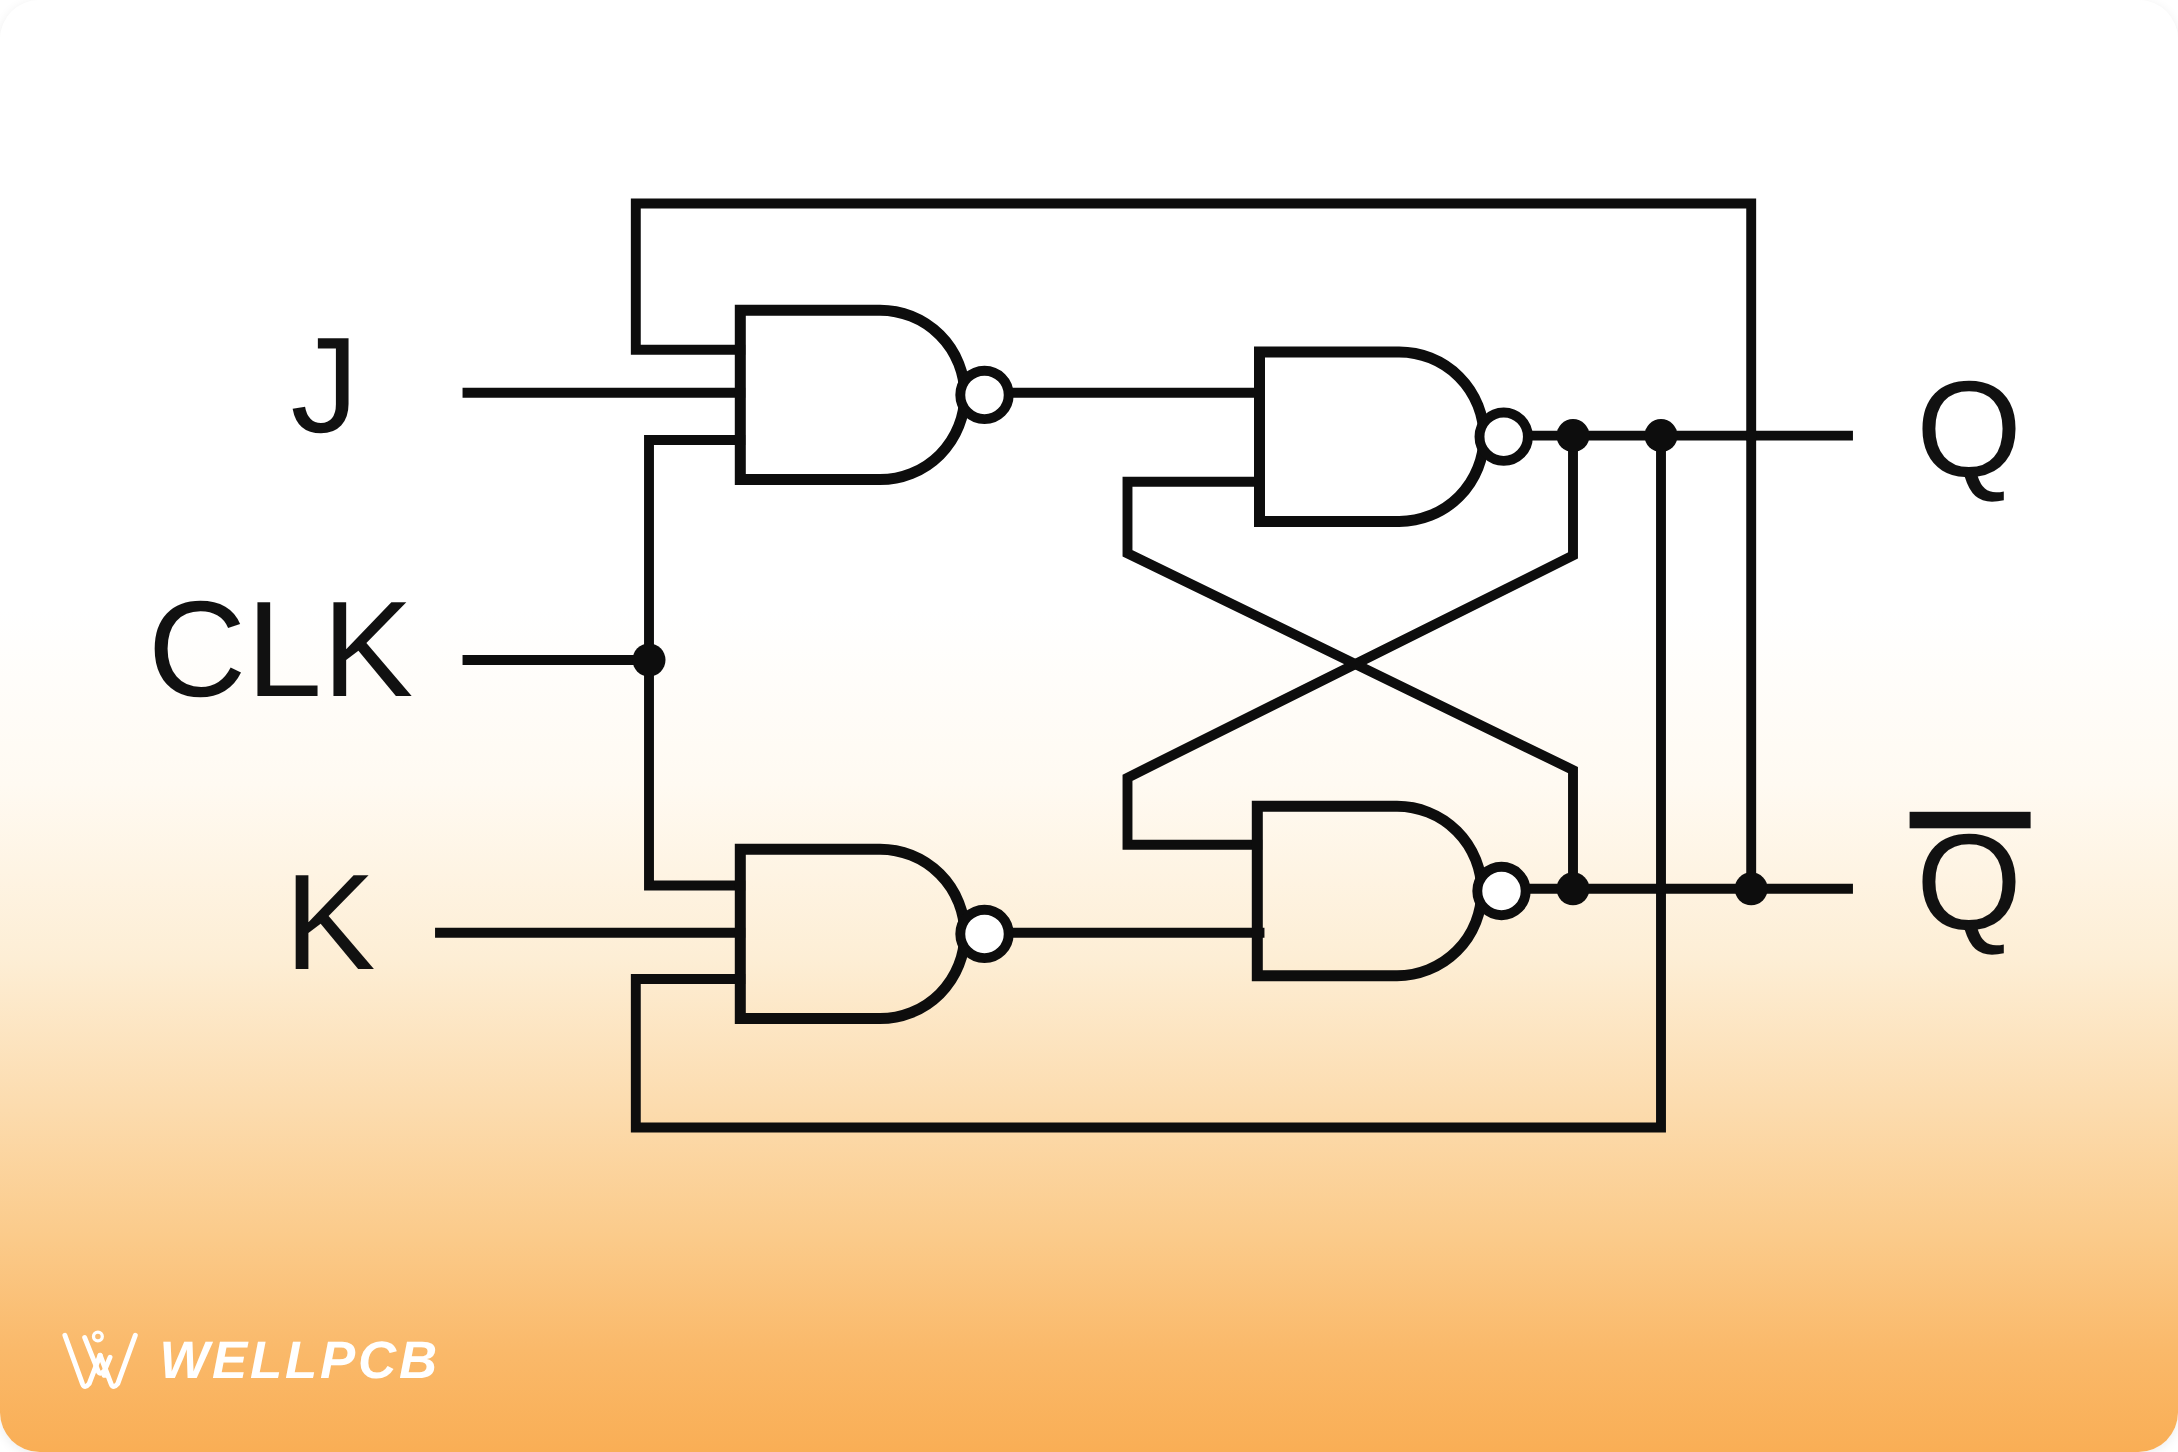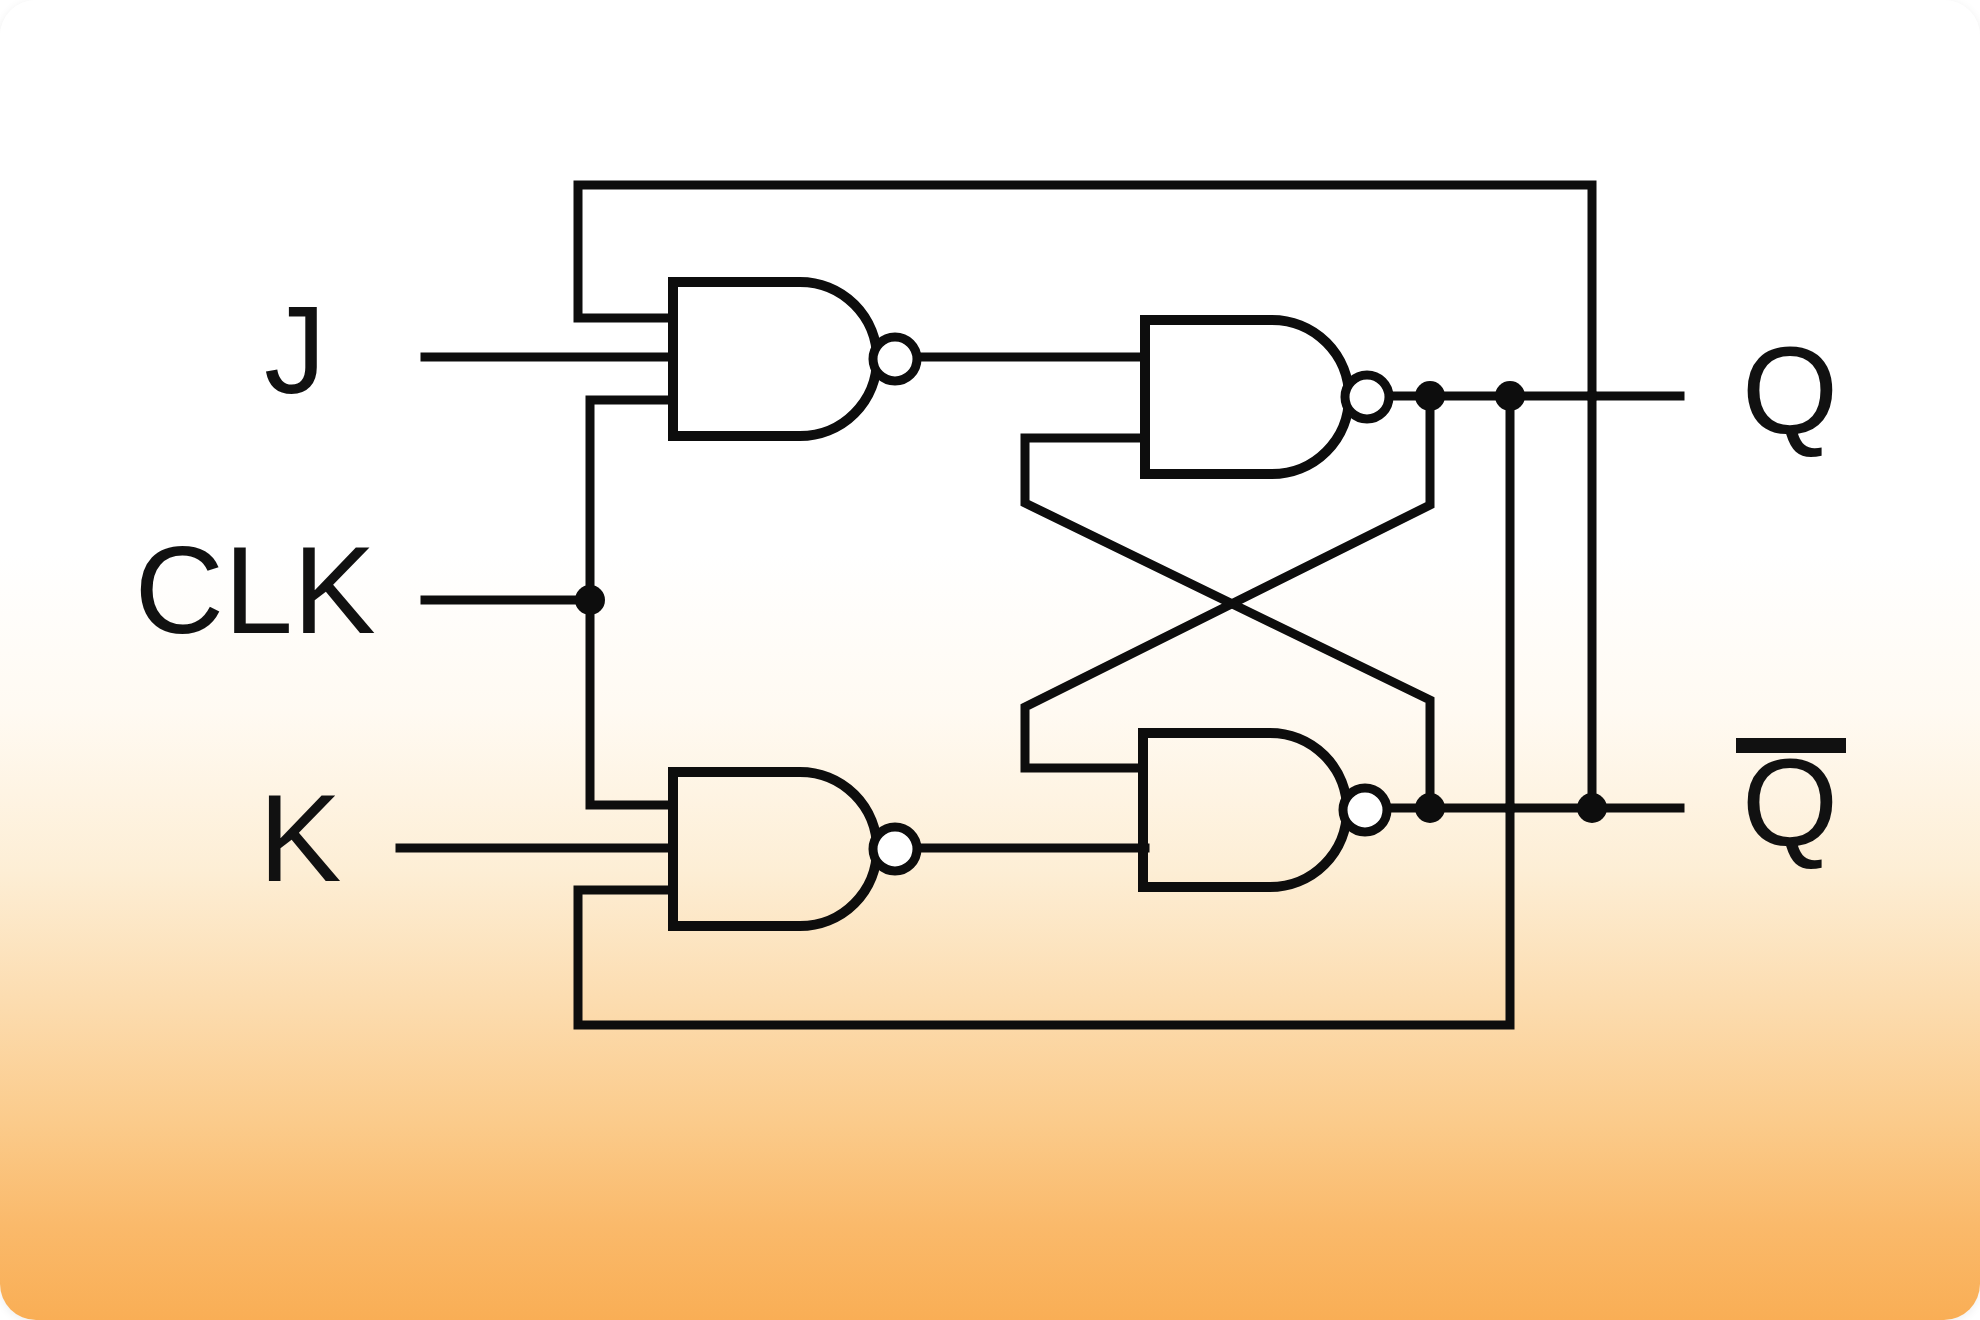--- a/index.html
+++ b/index.html
@@ -149,14 +149,24 @@
 
     <text class="label-text" x="300" y="848" text-anchor="middle">K</text>
 
     <text class="label-text" x="1790" y="400" text-anchor="middle">Q</text>
 
     <rect class="overbar" x="1736" y="738" width="110" height="15"></rect>
     <text class="label-text" x="1790" y="812" text-anchor="middle">Q</text>
 
   </svg>
 
+  <div id="logo">
+    <svg class="mark" viewBox="0 0 74 62">
+      <path d="M4 8 L20 52 Q22 57 26 52 L36 26" fill="none" stroke="#ffffff" stroke-width="4.5" stroke-linecap="round" stroke-linejoin="round"></path>
+      <path d="M36 26 L46 52 Q48 57 52 52 L68 8" fill="none" stroke="#ffffff" stroke-width="4.5" stroke-linecap="round" stroke-linejoin="round"></path>
+      <path d="M22 10 L34 40 Q36 45 40 40 L45 28" fill="none" stroke="#ffffff" stroke-width="4.5" stroke-linecap="round" stroke-linejoin="round"></path>
+      <circle cx="34" cy="9" r="4" fill="none" stroke="#ffffff" stroke-width="3"></circle>
+      <circle cx="40" cy="44" r="2.6" fill="#ffffff"></circle>
+    </svg>
+    <span class="wordmark">WELLPCB</span>
+  </div>
 
 </div>
 
 </body></html>

